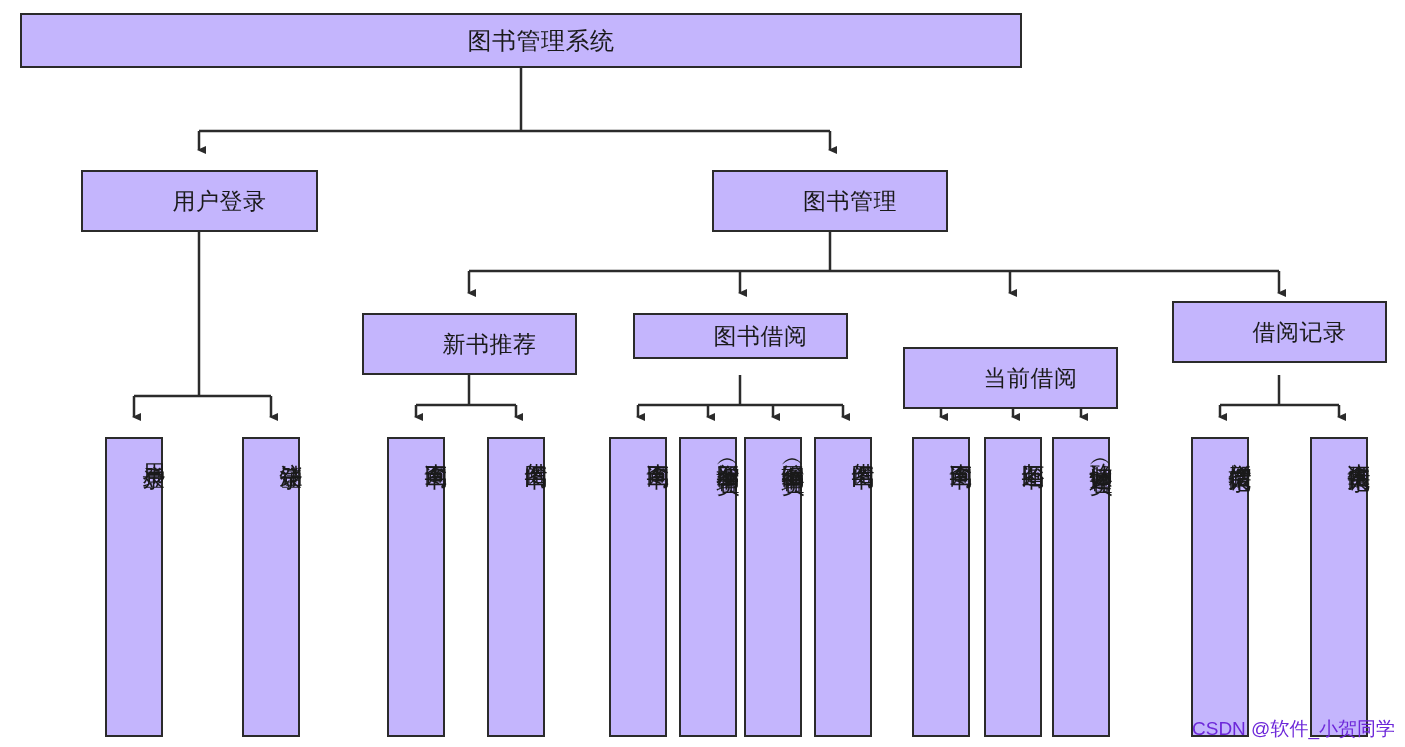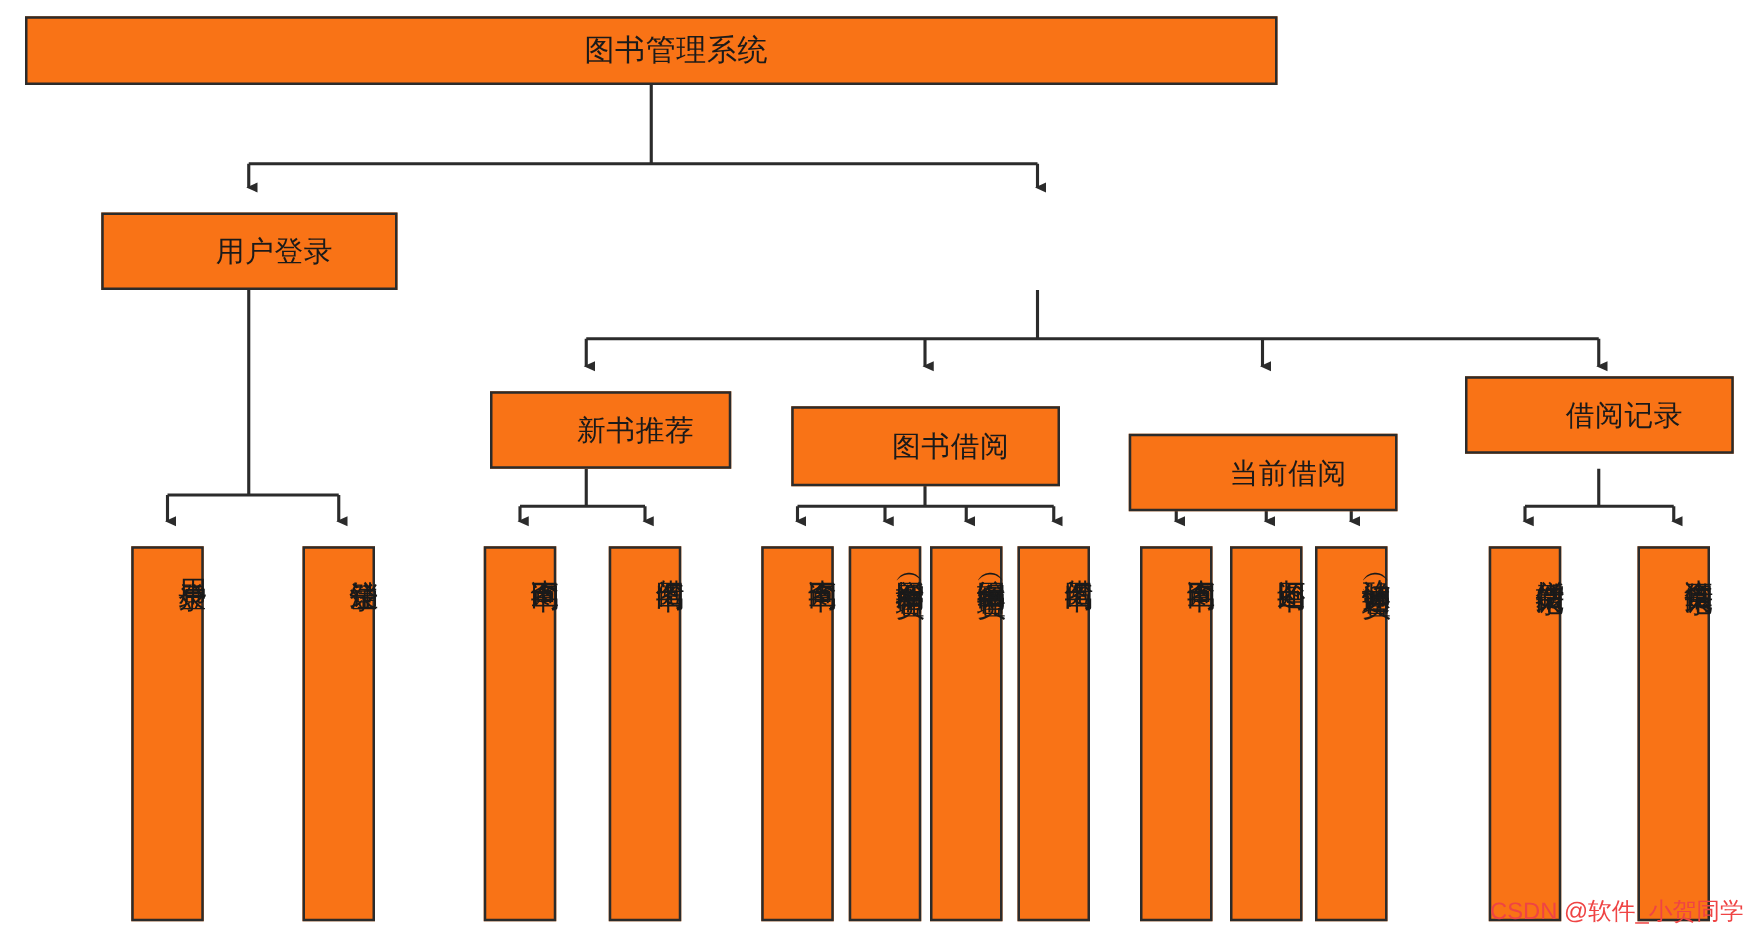--- a/index.html
+++ b/index.html
@@ -23,21 +23,21 @@
     left: 0;
     top: 0;
     width: 1405px;
     height: 747px;
     pointer-events: none;
   }
   .node {
     position: absolute;
     box-sizing: border-box;
     border: 2px solid #2b2b2b;
-    background: #f97316;
+    background: #c4b5fd;
     display: flex;
     align-items: center;
     justify-content: center;
     color: #1a1a1a;
     padding-left: 40px;
   }
   .node .label {
     display: block;
     text-align: center;
     line-height: 1.22;
@@ -59,21 +59,21 @@
     letter-spacing: 1.5px;
     height: auto;
     max-height: 100%;
   }
   #root-node .label {
     font-size: 24px;
   }
   .watermark {
     position: absolute;
     font-size: 19px;
-    color: #ef4444;
+    color: #6d28d9;
     white-space: nowrap;
     user-select: none;
   }
 </style>
 </head>
 <body>
 
 <div id="diagram-root">
 
   <svg class="connectors" viewBox="0 0 1405 747" xmlns="http://www.w3.org/2000/svg">
@@ -126,25 +126,28 @@
     </g>
   </svg>
 
   <div class="node horizontal" id="root-node" style="left: 20px; top: 13px; width: 1002px; height: 55px;">
     <span class="label">图书管理系统</span>
   </div>
 
   <div class="node horizontal" style="left: 81px; top: 170px; width: 237px; height: 62px;">
     <span class="label">用户登录</span>
   </div>
+  <div class="node horizontal" style="left: 712px; top: 170px; width: 236px; height: 62px;">
+    <span class="label">图书管理</span>
+  </div>
 
-  <div class="node horizontal" style="left: 362px; top: 313px; width: 193px; height: 62px; margin-left: 30px;">
+  <div class="node horizontal" style="left: 362px; top: 313px; width: 215px; height: 62px;">
     <span class="label">新书推荐</span>
   </div>
-  <div class="node horizontal" style="left: 633px; top: 313px; width: 215px; height: 64px; margin-top: 12px;">
+  <div class="node horizontal" style="left: 633px; top: 313px; width: 215px; height: 46px;">
     <span class="label">图书借阅</span>
   </div>
   <div class="node horizontal" style="left: 903px; top: 313px; width: 215px; height: 62px; margin-top: 34px;">
     <span class="label">当前借阅</span>
   </div>
   <div class="node horizontal" style="left: 1172px; top: 301px; width: 215px; height: 62px;">
     <span class="label">借阅记录</span>
   </div>
 
   <div class="node vertical" style="left: 105px; top: 437px; width: 58px; height: 300px;">

